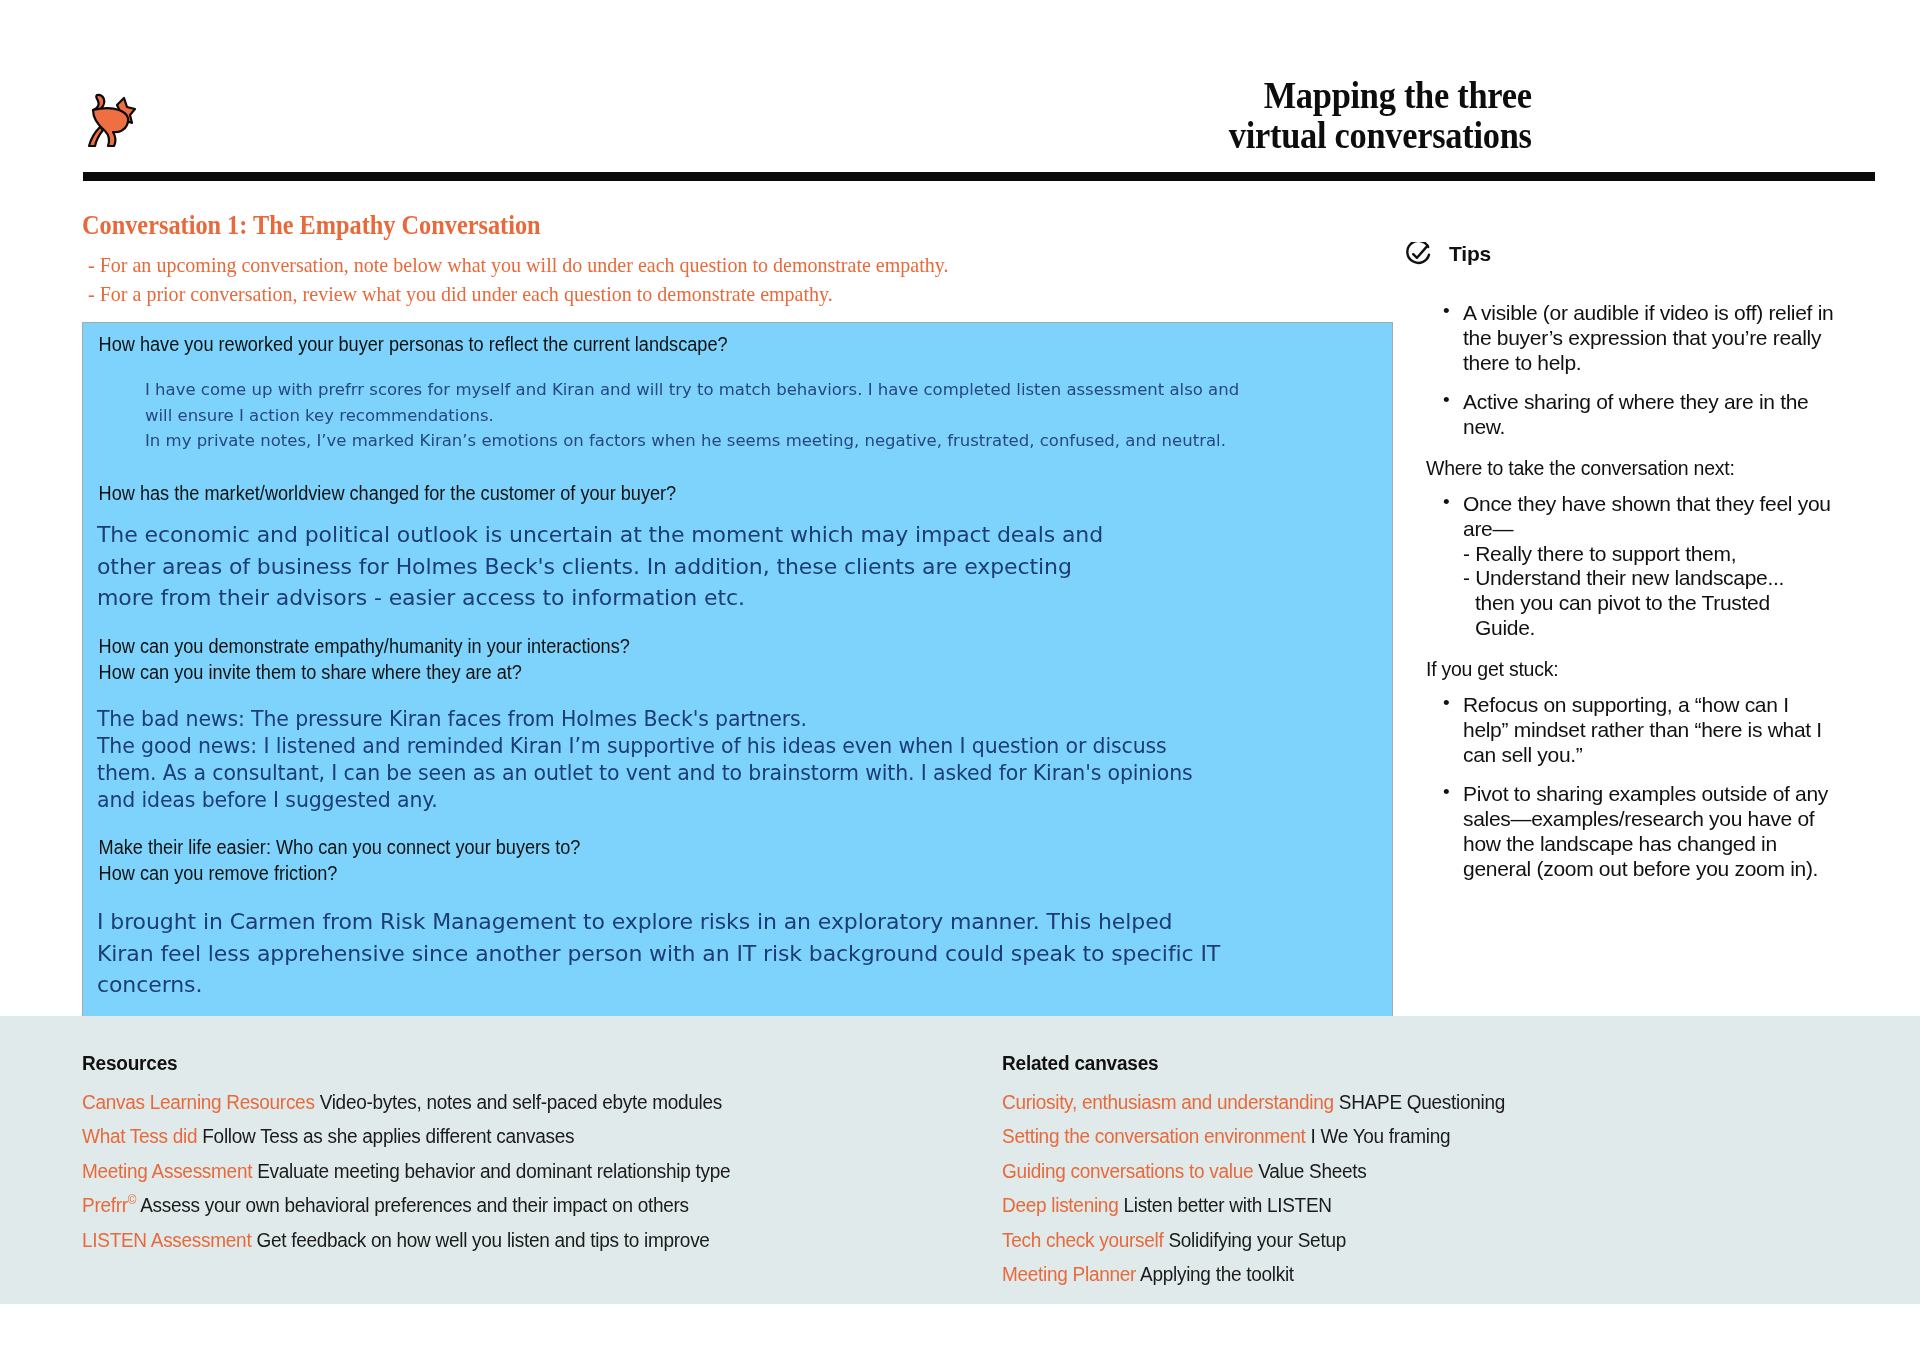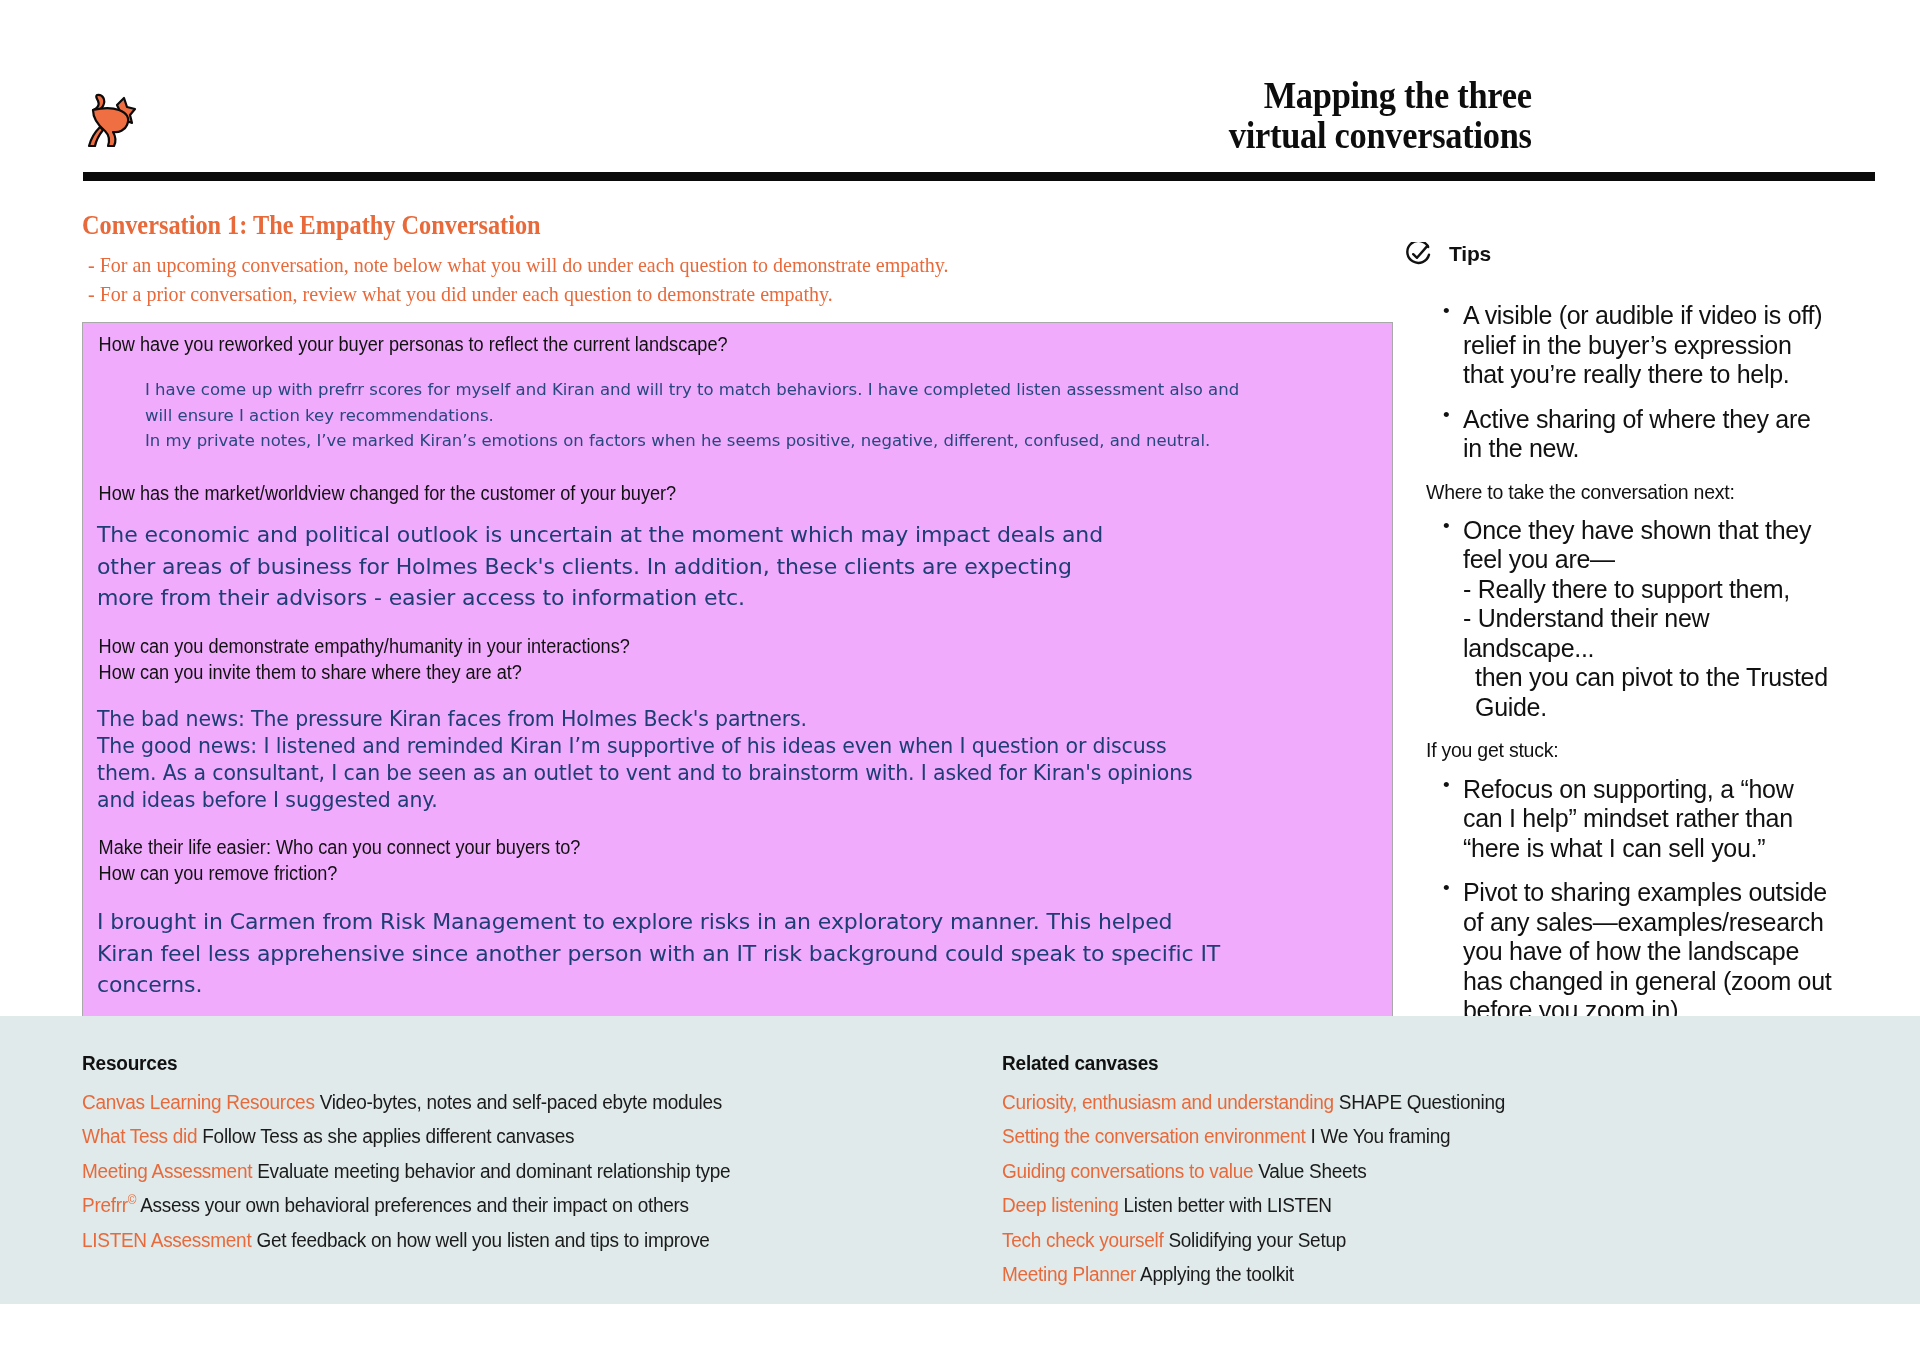--- a/index.html
+++ b/index.html
@@ -81,21 +81,21 @@
   .section-subs div { white-space: nowrap; }
 
   
   .canvas-box {
     position: absolute;
     left: 82px;
     top: 322px;
     width: 1311px;
     height: 720px;
     border: 1px solid #a9a9a9;
-    background: #f0abfc;
+    background: #7dd3fc;
     box-sizing: border-box;
   }
   .qa-list {
     position: absolute;
     left: 10px;
     top: 8px;
     right: 8px;
   }
   .question {
     font-family: "Liberation Sans", sans-serif;
@@ -173,21 +173,21 @@
     margin-left: -7px;
     letter-spacing: -0.25px;
   }
   ul.tips-ul {
     margin: 0 0 0 0;
     padding-left: 30px;
     list-style: none;
   }
   ul.tips-ul li {
     position: relative;
-    font-size: 25px;
+    font-size: 21px;
     line-height: 1.18;
     margin-bottom: 15px;
     letter-spacing: -0.3px;
   }
   ul.tips-ul li::before {
     content: "\2022";
     position: absolute;
     left: -20px;
     top: -1px;
     font-size: 19px;
@@ -261,21 +261,21 @@
 </div>
 
 <div class="canvas-box">
   <div class="qa-list">
 
     <div class="question">How have you reworked your buyer personas to reflect the current landscape?</div>
     <div class="spacer-m"></div>
     <div class="answer small">
       <div>I have come up with prefrr scores for myself and Kiran and will try to match behaviors. I have completed listen assessment also and</div>
       <div>will ensure I action key recommendations.</div>
-      <div>In my private notes, I’ve marked Kiran’s emotions on factors when he seems positive, negative, different, confused, and neutral.</div>
+      <div>In my private notes, I’ve marked Kiran’s emotions on factors when he seems meeting, negative, frustrated, confused, and neutral.</div>
     </div>
 
     <div class="spacer-l"></div>
 
     <div class="question">How has the market/worldview changed for the customer of your buyer?</div>
     <div class="spacer-s"></div>
     <div class="answer large">
       <div>The economic and political outlook is uncertain at the moment which may impact deals and</div>
       <div>other areas of business for Holmes Beck's clients.  In addition, these clients are expecting</div>
       <div>more from their advisors - easier access to information etc.</div>

